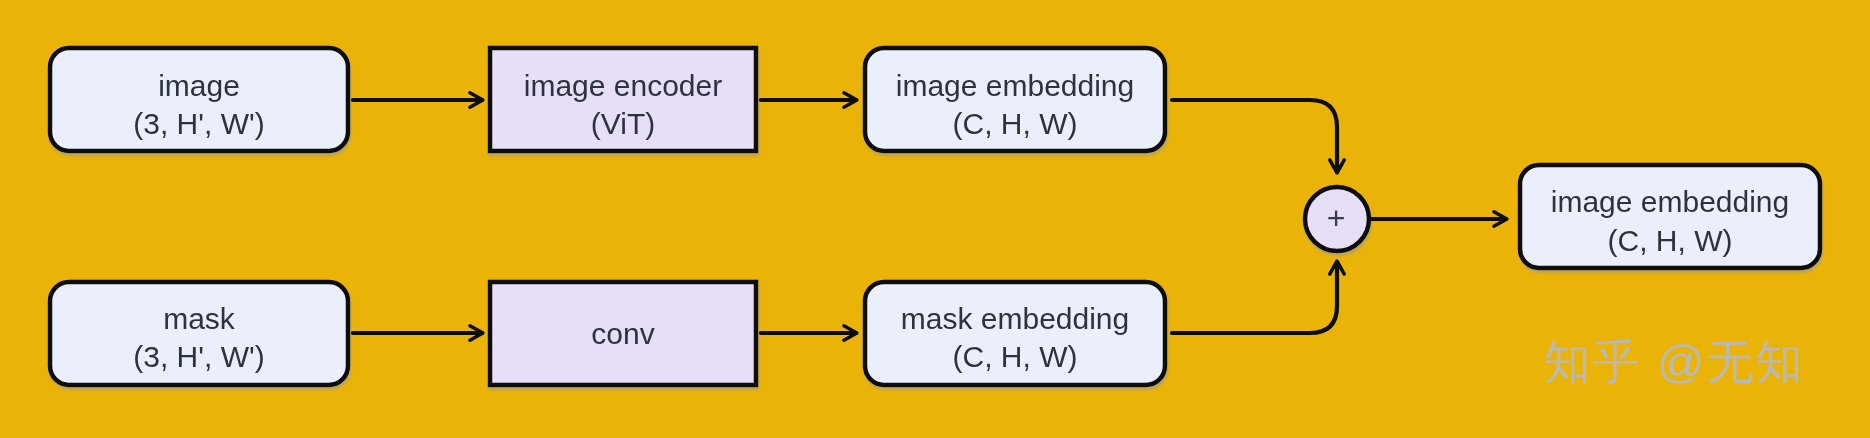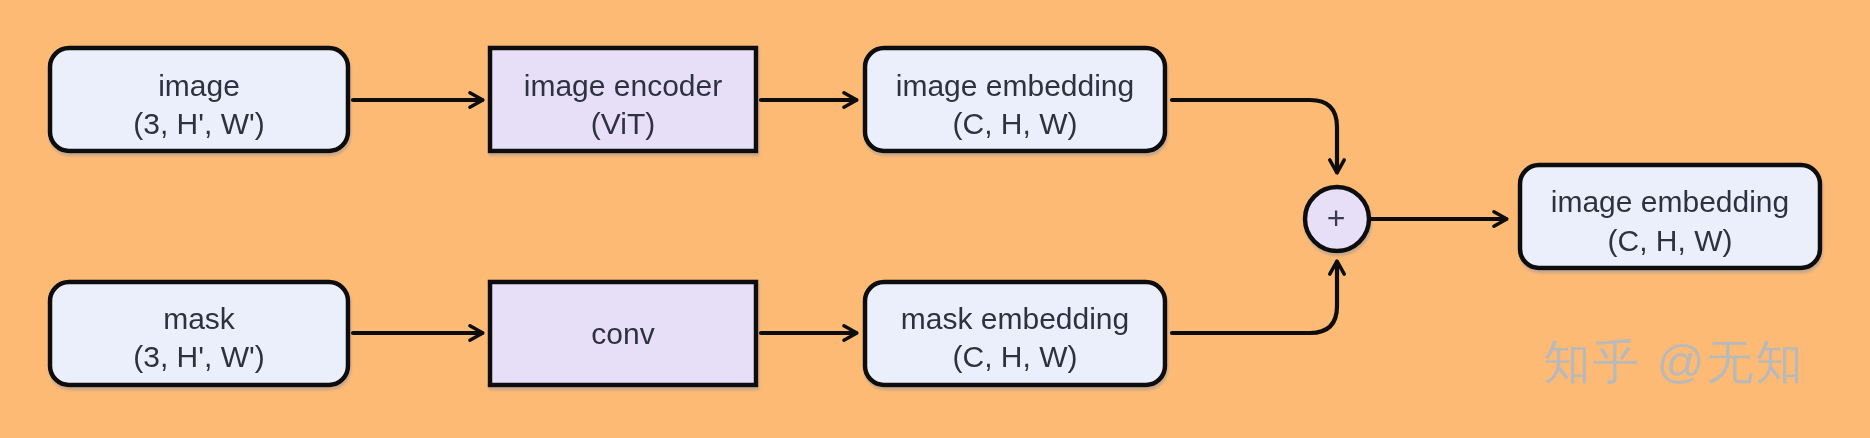--- a/index.html
+++ b/index.html
@@ -4,21 +4,21 @@
 <style>
   html, body {
     margin: 0;
     padding: 0;
     background: #ffffff;
   }
   .stage {
     position: relative;
     width: 1870px;
     height: 438px;
-    background: #fdba74;
+    background: #eab308;
     overflow: hidden;
     font-family: "Liberation Sans", sans-serif;
   }
   svg { display: block; }
   .node-label {
     font-family: "Liberation Sans", sans-serif;
     font-size: 30px;
     fill: #2f3240;
     text-anchor: middle;
     dominant-baseline: central;

